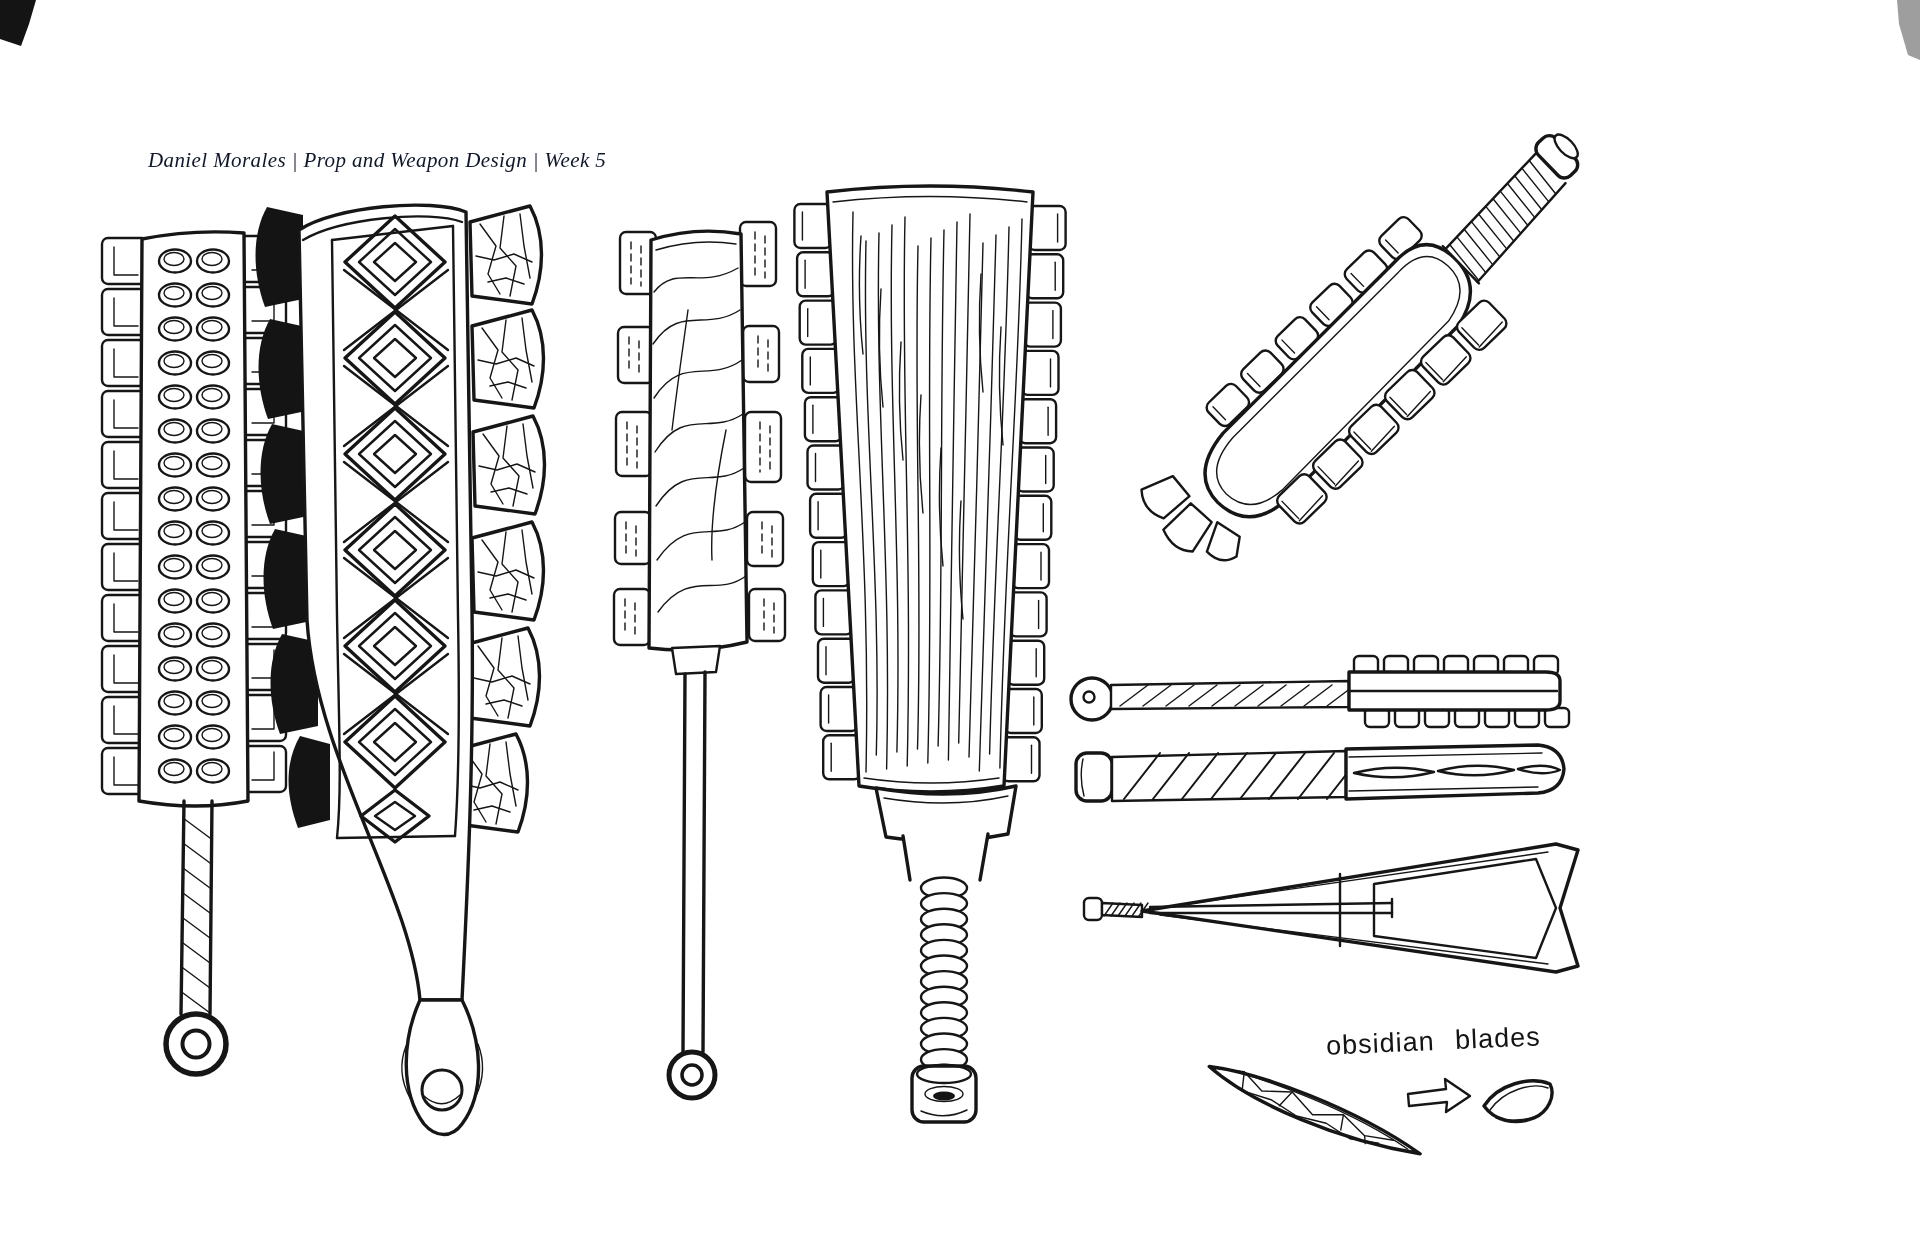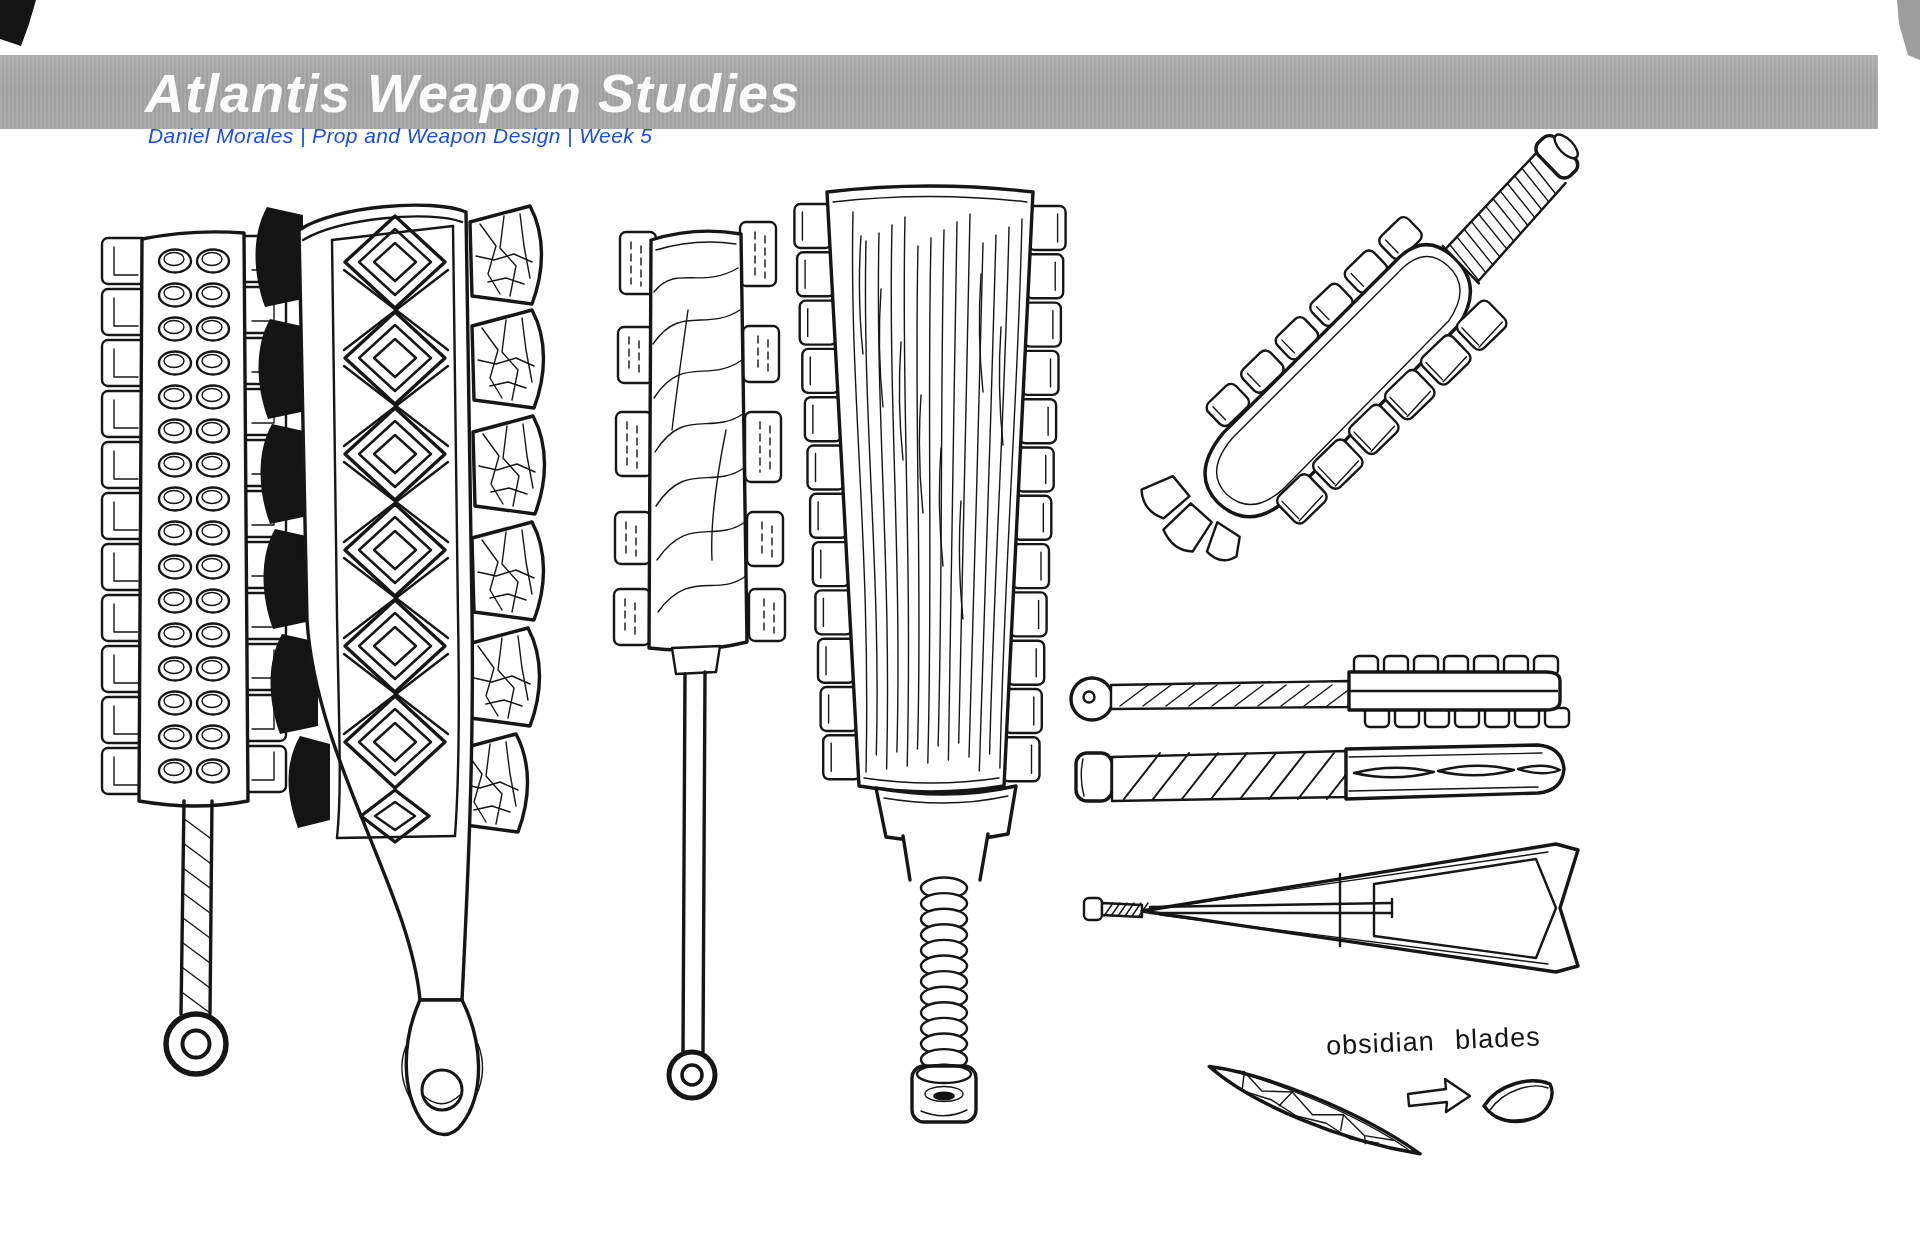--- a/index.html
+++ b/index.html
@@ -5,40 +5,37 @@
   html,body{margin:0;padding:0;background:#e8e8e8;}
   .sheet{position:relative;width:1920px;height:1242px;background:#ffffff;overflow:hidden;
          font-family:"Liberation Sans",sans-serif;}
   .banner{position:absolute;left:0;top:55px;width:1878px;height:74px;
           background:linear-gradient(180deg,#b2b2b2,#a4a4a4 45%,#aaaaaa);}
   .banner::after{content:"";position:absolute;inset:0;
           background:repeating-linear-gradient(90deg,rgba(255,255,255,.05) 0 2px,rgba(0,0,0,.04) 2px 4px);}
   .title{position:absolute;left:145px;top:0;height:74px;line-height:76px;
          font-size:54px;font-weight:bold;font-style:italic;color:#fbfbfb;
          letter-spacing:1px;white-space:nowrap;z-index:2;}
-  .subtitle{position:absolute;left:148px;top:124px;font-size:21px;font-style:italic;
-         color:#1d4ed8;letter-spacing:.4px;white-space:nowrap;}
+  .subtitle{position:absolute;left:148px;top:148px;font-size:21px;font-style:italic;
+         color:#0f172a;letter-spacing:.4px;white-space:nowrap;font-family:Liberation Serif, serif;}
   .annotation-text{position:absolute;left:1326px;top:1026px;font-size:27px;color:#141414;
          word-spacing:12px;letter-spacing:1px;transform:rotate(-2.5deg);white-space:nowrap;}
   #art{position:absolute;left:0;top:0;}
   #art .ln{stroke:#161616;stroke-width:2.4;fill:none;stroke-linecap:round;stroke-linejoin:round;}
   #art .tk{stroke:#161616;stroke-width:3.4;fill:none;stroke-linecap:round;stroke-linejoin:round;}
   #art .tn{stroke:#161616;stroke-width:1.4;fill:none;stroke-linecap:round;stroke-linejoin:round;}
   #art .fw{fill:#ffffff;}
   #art .fb{fill:#141414;stroke:none;}
   #art .dsh{stroke-dasharray:7 5;}
 </style>
 </head>
 <body>
 
 <div class="sheet">
 
-  <div class="banner">
-    <div class="title">Atlantis Weapon Studies</div>
-  </div>
   <div class="subtitle">Daniel Morales | Prop and Weapon Design | Week 5</div>
   <div class="annotation-text">obsidian blades</div>
 
   <svg id="art" width="1920" height="1242" viewBox="0 0 1920 1242">
     <defs>
       <g id="kcr">
         <path class="tn" d="M10,12 L26,34 L18,62 L30,82"></path>
         <path class="tn" d="M34,4 L30,36 L46,54 L40,84"></path>
         <path class="tn" d="M6,44 L24,48 L44,42 L62,50"></path>
         <path class="tn" d="M50,2 L54,34 L60,66"></path>

